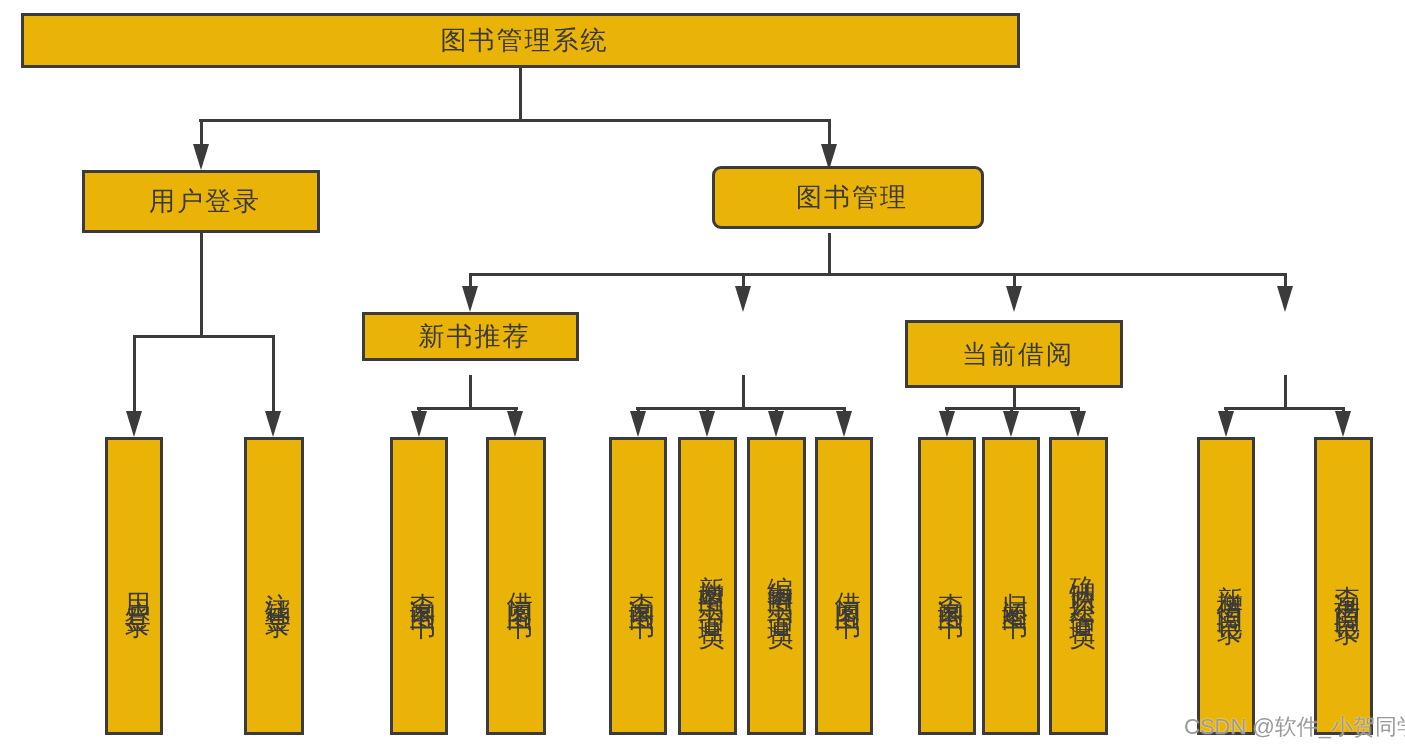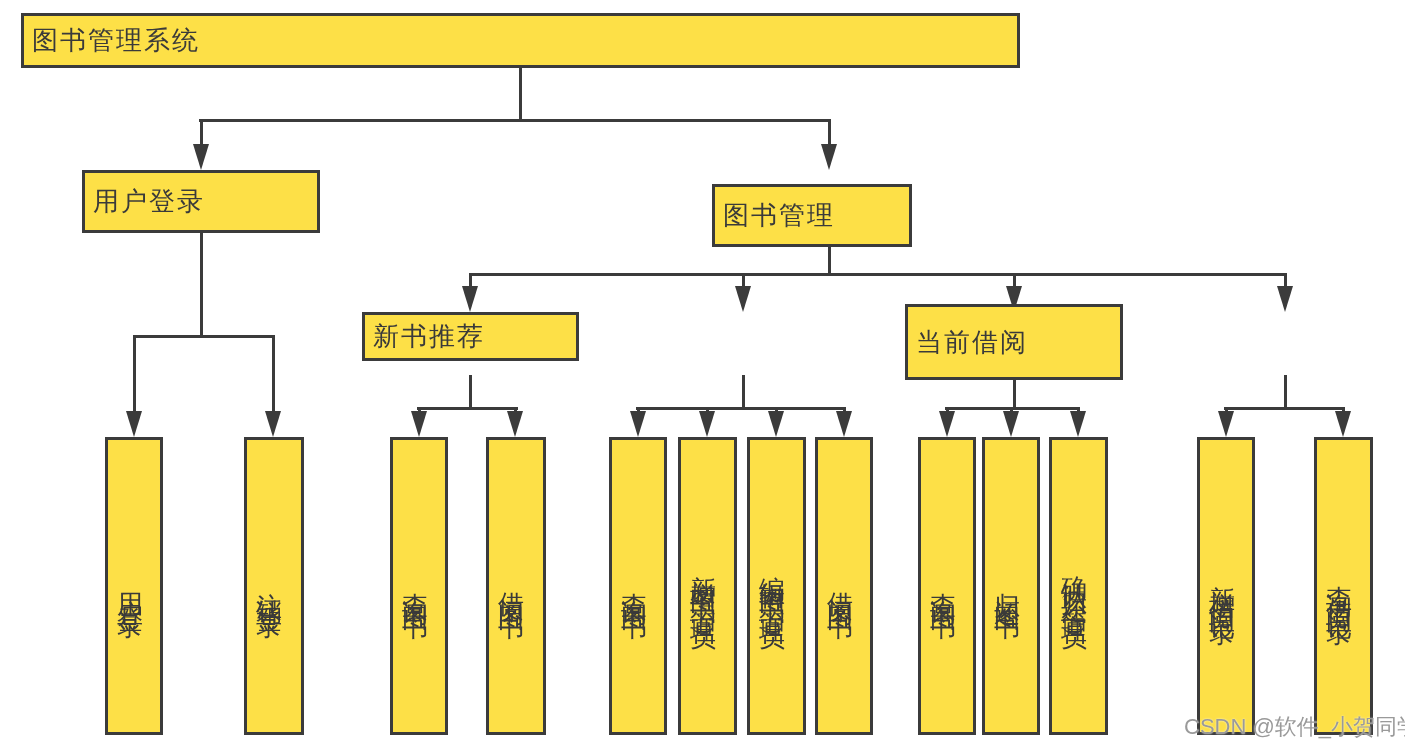--- a/index.html
+++ b/index.html
@@ -16,25 +16,25 @@
   #canvas{
     position:relative;
     width:1405px;
     height:747px;
     background:var(--background);
     overflow:hidden;
   }
   .box{
     position:absolute;
     box-sizing:border-box;
-    background:#fde047;
+    background:#eab308;
     border:3px solid var(--line);
     display:flex;
     align-items:center;
-    justify-content:flex-start;
+    justify-content:center;
     color:var(--text);
     z-index:2;
     padding-left:8px;
   }
   .hlabel{
     font-size:26px;
     letter-spacing:2px;
     white-space:nowrap;
   }
   .vlabel{
@@ -81,28 +81,28 @@
 
 <div id="canvas">
 
   <div class="box" style="left:21px;top:13px;width:999px;height:55px;">
     <span class="hlabel">图书管理系统</span>
   </div>
 
   <div class="box" style="left:82px;top:170px;width:238px;height:63px;">
     <span class="hlabel">用户登录</span>
   </div>
-  <div class="box" style="left:712px;top:184px;width:200px;height:63px;">
+  <div class="box" style="left:712px;top:166px;width:272px;height:63px;border-radius:9px;">
     <span class="hlabel">图书管理</span>
   </div>
 
   <div class="box" style="left:362px;top:312px;width:217px;height:49px;">
     <span class="hlabel">新书推荐</span>
   </div>
-  <div class="box" style="left:905px;top:304px;width:218px;height:76px;">
+  <div class="box" style="left:905px;top:320px;width:218px;height:68px;">
     <span class="hlabel">当前借阅</span>
   </div>
 
   <div class="box" style="left:105px;top:437px;width:58px;height:298px;">
     <span class="vlabel">用户登录</span>
   </div>
   <div class="box" style="left:244px;top:437px;width:60px;height:298px;">
     <span class="vlabel">注销登录</span>
   </div>
 

